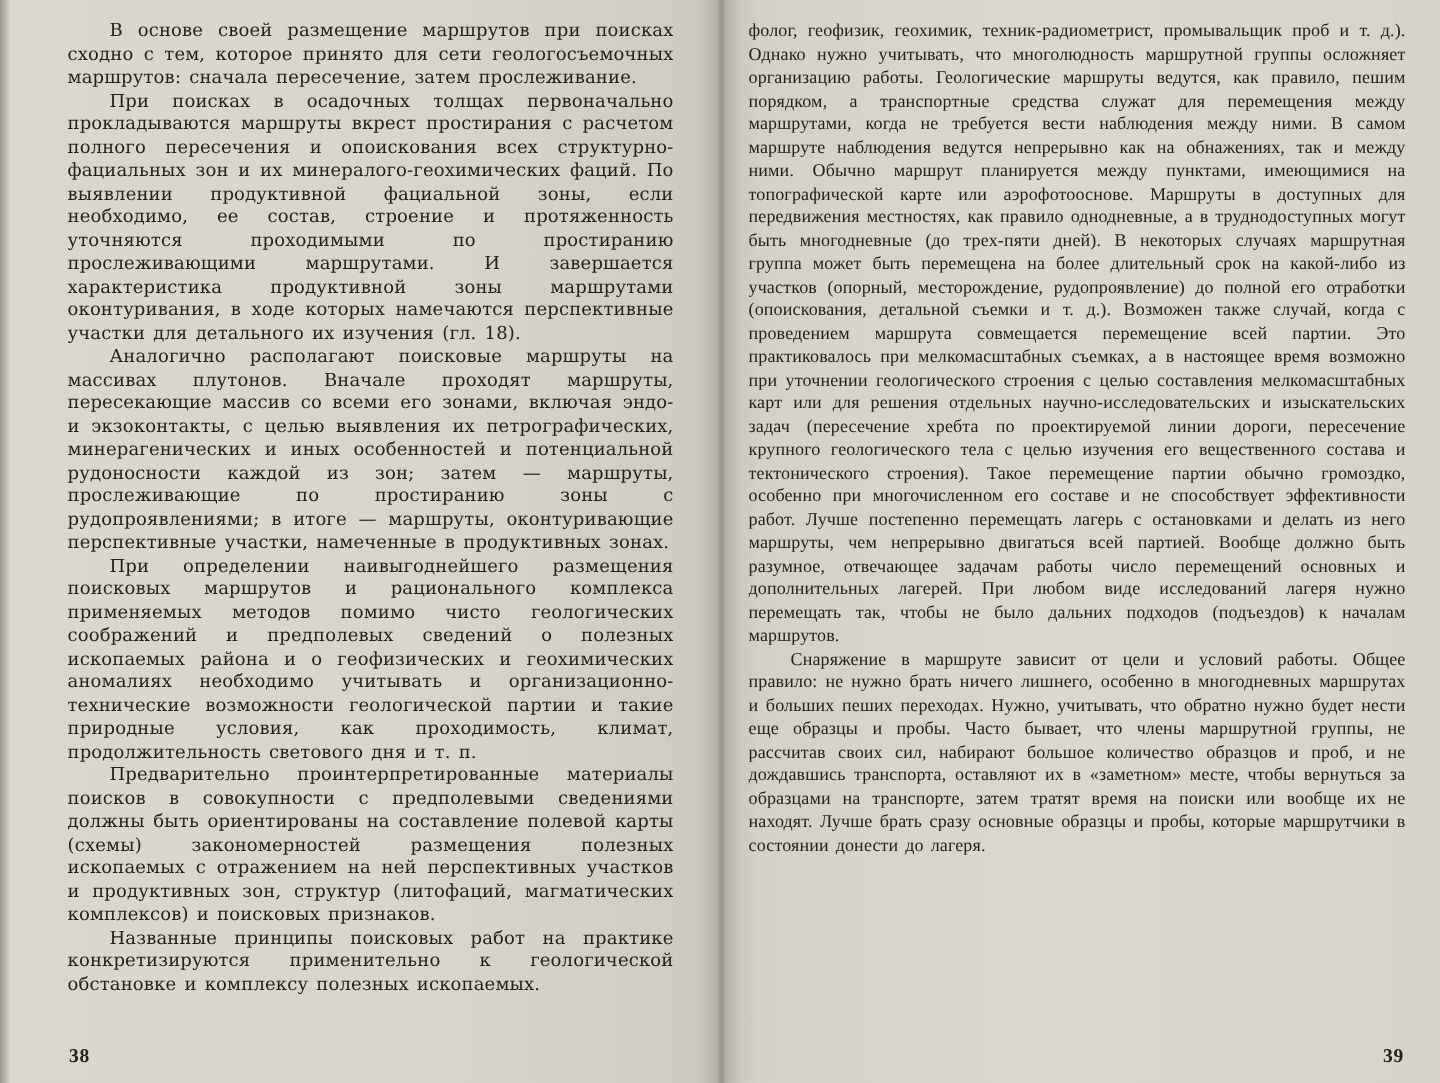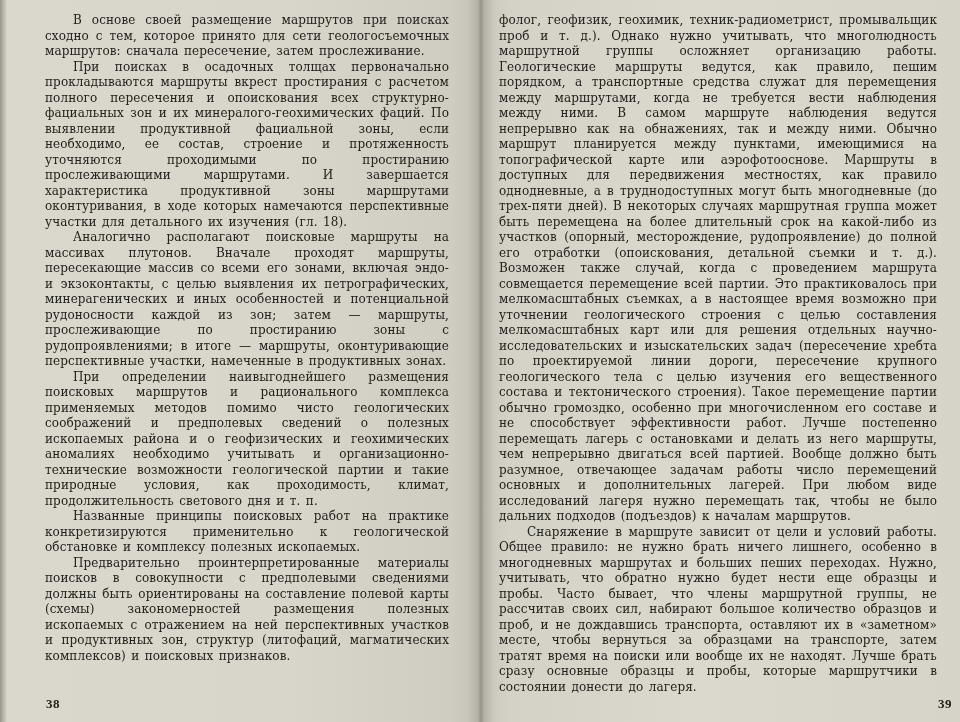--- a/index.html
+++ b/index.html
@@ -58,20 +58,21 @@
     max-height: 702px;
     overflow: hidden;
   }
   .page-left .content {
     left: 45px;
     width: 404px;
   }
   .page-right .content {
     left: 19px;
     width: 438px;
+    font-family: Liberation Serif, serif;
   }
   p.body-par {
     margin: 0;
     text-indent: 28px;
     text-align: justify;
     font-size: 12px;
     line-height: 15.5px;
     letter-spacing: 0.1px;
     word-spacing: 1.5px;
   }
@@ -80,35 +81,35 @@
   }
   .page-number {
     position: absolute;
     bottom: 10px;
     font-size: 13px;
     font-weight: bold;
     letter-spacing: 0.5px;
     font-family: Liberation Serif, serif;
   }
   .page-number.pn-left { left: 46px; }
-  .page-number.pn-right { right: 8px; }
+  .page-number.pn-right { right: 24px; }
 </style>
 </head>
 <body>
 
 <div class="book">
 
   <div class="page page-left">
     <div class="content">
       <p class="body-par">В основе своей размещение маршрутов при поисках сходно с тем, которое принято для сети геологосъемочных маршрутов: сначала пересечение, затем прослеживание.</p>
       <p class="body-par">При поисках в осадочных толщах первоначально прокладываются маршруты вкрест простирания с расчетом полного пересечения и опоискования всех структурно-фациальных зон и их минералого-геохимических фаций. По выявлении продуктивной фациальной зоны, если необходимо, ее состав, строение и протяженность уточняются проходимыми по простиранию прослеживающими маршрутами. И завершается характеристика продуктивной зоны маршрутами оконтуривания, в ходе которых намечаются перспективные участки для детального их изучения (гл. 18).</p>
       <p class="body-par">Аналогично располагают поисковые маршруты на массивах плутонов. Вначале проходят маршруты, пересекающие массив со всеми его зонами, включая эндо- и экзоконтакты, с целью выявления их петрографических, минерагенических и иных особенностей и потенциальной рудоносности каждой из зон; затем — маршруты, прослеживающие по простиранию зоны с рудопроявлениями; в итоге — маршруты, оконтуривающие перспективные участки, намеченные в продуктивных зонах.</p>
       <p class="body-par">При определении наивыгоднейшего размещения поисковых маршрутов и рационального комплекса применяемых методов помимо чисто геологических соображений и предполевых сведений о полезных ископаемых района и о геофизических и геохимических аномалиях необходимо учитывать и организационно-технические возможности геологической партии и такие природные условия, как проходимость, климат, продолжительность светового дня и т. п.</p>
+      <p class="body-par">Предварительно проинтерпретированные материалы поисков в совокупности с предполевыми сведениями должны быть ориентированы на составление полевой карты (схемы) закономерностей размещения полезных ископаемых с отражением на ней перспективных участков и продуктивных зон, структур (литофаций, магматических комплексов) и поисковых признаков.</p>
       <p class="body-par">Названные принципы поисковых работ на практике конкретизируются применительно к геологической обстановке и комплексу полезных ископаемых.</p>
-      <p class="body-par">Предварительно проинтерпретированные материалы поисков в совокупности с предполевыми сведениями должны быть ориентированы на составление полевой карты (схемы) закономерностей размещения полезных ископаемых с отражением на ней перспективных участков и продуктивных зон, структур (литофаций, магматических комплексов) и поисковых признаков.</p>
 
     </div>
     <div class="page-number pn-left">38</div>
   </div>
 
   <div class="page page-right">
     <div class="content">
       <p class="body-par continuation">фолог, геофизик, геохимик, техник-радиометрист, промывальщик проб и т. д.). Однако нужно учитывать, что многолюдность маршрутной группы осложняет организацию работы. Геологические маршруты ведутся, как правило, пешим порядком, а транспортные средства служат для перемещения между маршрутами, когда не требуется вести наблюдения между ними. В самом маршруте наблюдения ведутся непрерывно как на обнажениях, так и между ними. Обычно маршрут планируется между пунктами, имеющимися на топографической карте или аэрофотооснове. Маршруты в доступных для передвижения местностях, как правило однодневные, а в труднодоступных могут быть многодневные (до трех-пяти дней). В некоторых случаях маршрутная группа может быть перемещена на более длительный срок на какой-либо из участков (опорный, месторождение, рудопроявление) до полной его отработки (опоискования, детальной съемки и т. д.). Возможен также случай, когда с проведением маршрута совмещается перемещение всей партии. Это практиковалось при мелкомасштабных съемках, а в настоящее время возможно при уточнении геологического строения с целью составления мелкомасштабных карт или для решения отдельных научно-исследовательских и изыскательских задач (пересечение хребта по проектируемой линии дороги, пересечение крупного геологического тела с целью изучения его вещественного состава и тектонического строения). Такое перемещение партии обычно громоздко, особенно при многочисленном его составе и не способствует эффективности работ. Лучше постепенно перемещать лагерь с остановками и делать из него маршруты, чем непрерывно двигаться всей партией. Вообще должно быть разумное, отвечающее задачам работы число перемещений основных и дополнительных лагерей. При любом виде исследований лагеря нужно перемещать так, чтобы не было дальних подходов (подъездов) к началам маршрутов.</p>
       <p class="body-par">Снаряжение в маршруте зависит от цели и условий работы. Общее правило: не нужно брать ничего лишнего, особенно в многодневных маршрутах и больших пеших переходах. Нужно, учитывать, что обратно нужно будет нести еще образцы и пробы. Часто бывает, что члены маршрутной группы, не рассчитав своих сил, набирают большое количество образцов и проб, и не дождавшись транспорта, оставляют их в «заметном» месте, чтобы вернуться за образцами на транспорте, затем тратят время на поиски или вообще их не находят. Лучше брать сразу основные образцы и пробы, которые маршрутчики в состоянии донести до лагеря.</p>
 

